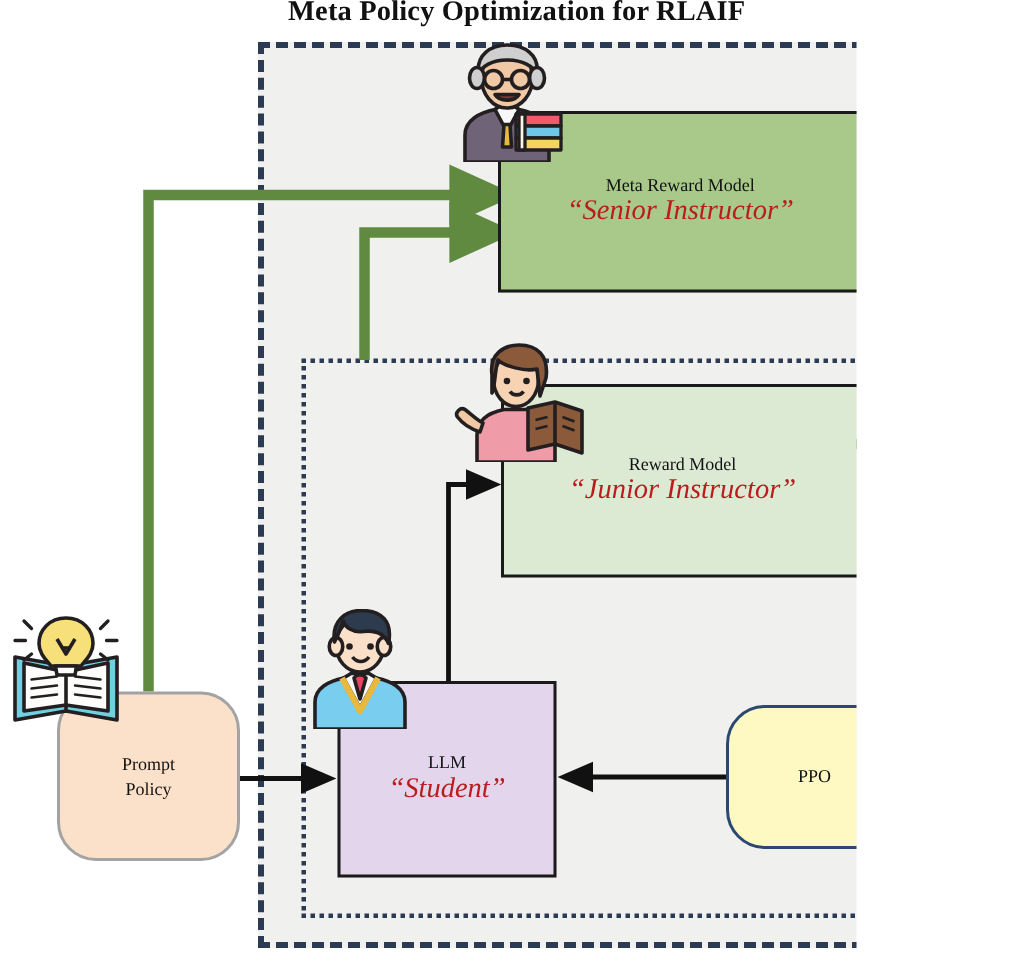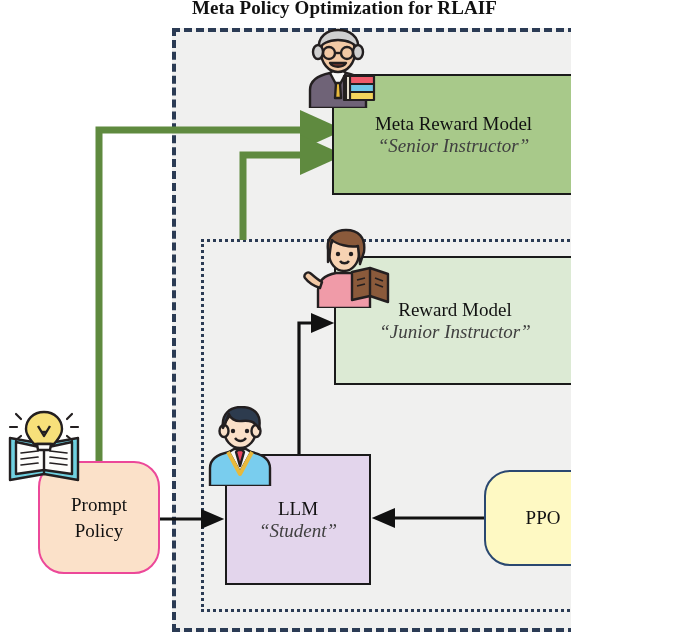--- a/index.html
+++ b/index.html
@@ -49,22 +49,22 @@
   .node{
     position:absolute;
     box-sizing:border-box;
     display:flex;
     flex-direction:column;
     align-items:center;
     justify-content:center;
     text-align:center;
     line-height:1.15;
   }
-  .node .l1{font-size:19px;color:#111;}
-  .node .l2{font-size:19px;color:#404040;font-style:italic;}
+  .node .l1{font-size:12px;color:#111;}
+  .node .l2{font-size:19px;color:#b91c1c;font-style:italic;}
   #meta-reward-model{
     left:332px;top:74px;width:243px;height:121px;
     background:#a8c98a;
     border:2px solid #1a1a1a;
   }
   #reward-model{
     left:334px;top:256px;width:242px;height:129px;
     background:#dcead4;
     border:2px solid #1a1a1a;
   }
@@ -75,21 +75,21 @@
   }
   #ppo{
     left:484px;top:470px;width:118px;height:96px;
     background:#fef9c3;
     border:2px solid #2a4870;
     border-radius:26px;
   }
   #prompt-dataset{
     left:38px;top:461px;width:122px;height:113px;
     background:#fbe1c9;
-    border:2px solid #ec4899;
+    border:2px solid #a3a3a3;
     border-radius:26px;
   }
   #prompt-dataset .l1{line-height:1.35;}
   
   #wires{position:absolute;left:0;top:0;width:689px;height:644px;pointer-events:none;}
   
   .icon-art{position:absolute;}
   .icon-art svg{display:block;}
 </style>
 </head>

